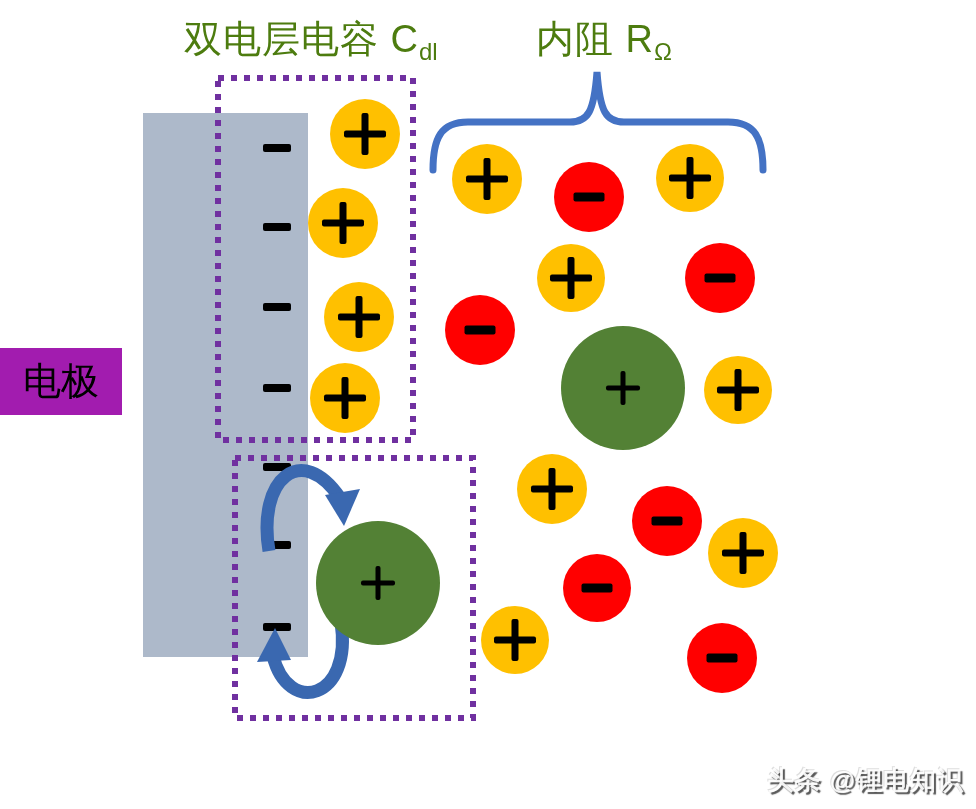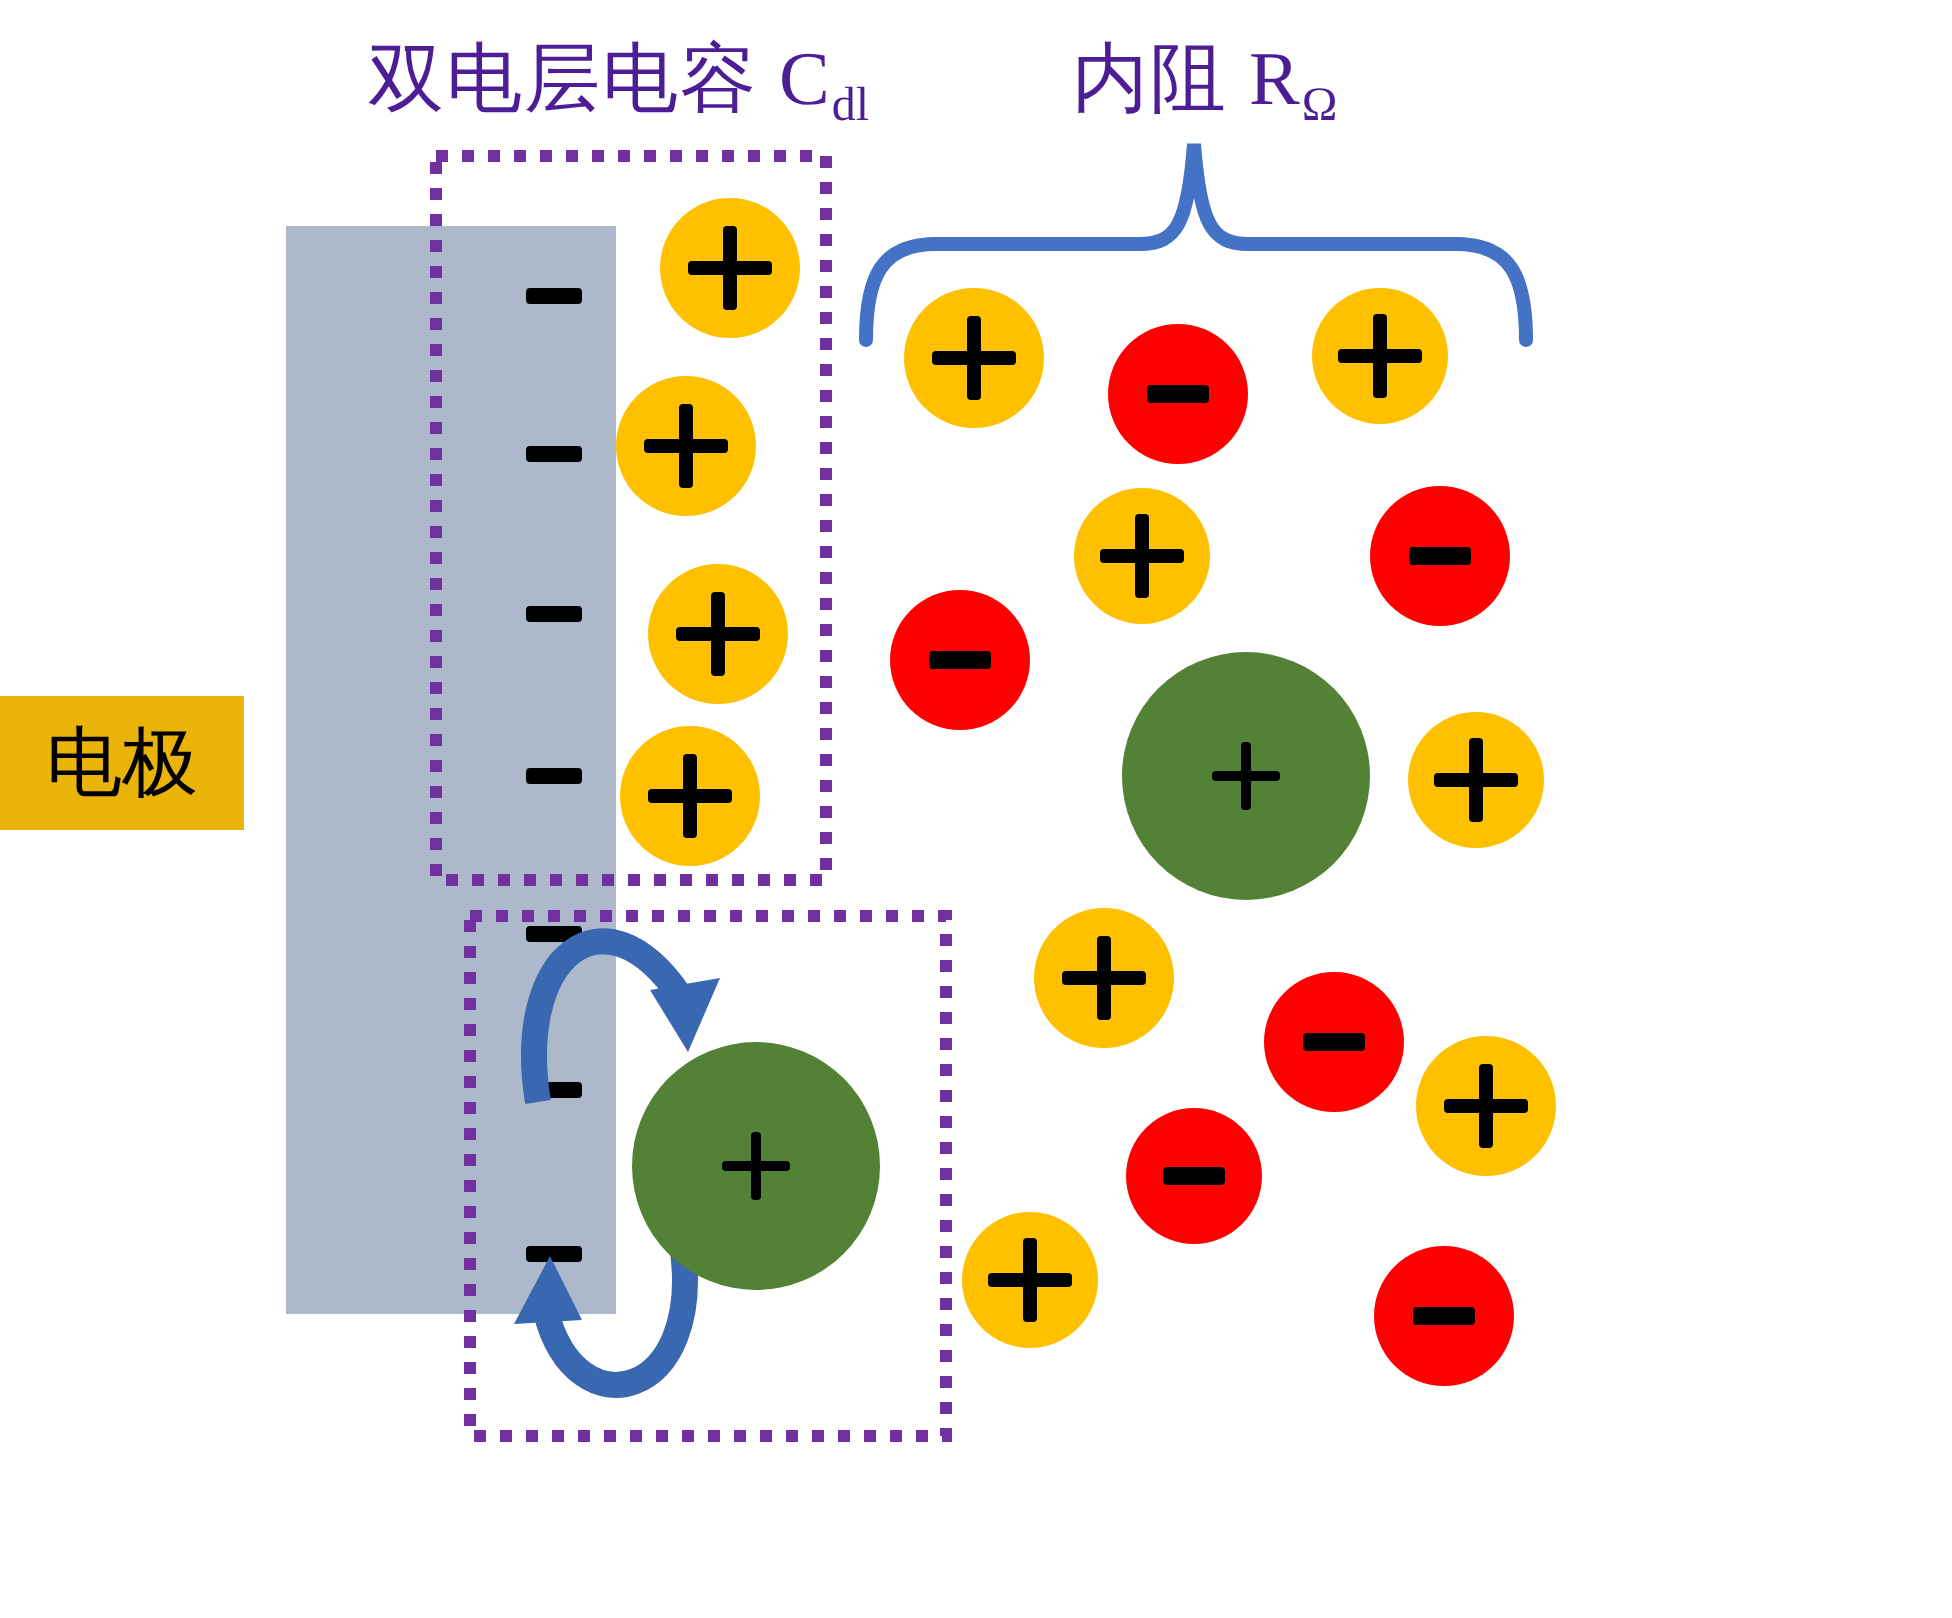--- a/index.html
+++ b/index.html
@@ -12,27 +12,27 @@
   .minus-layer,.ions-layer{position:absolute;left:0;top:0;width:100%;height:100%;z-index:4;pointer-events:none;}
   .minus-layer{z-index:2;}
 
   .emark{position:absolute;background:#000;border-radius:2px;}
 
   svg.overlay{position:absolute;left:0;top:0;z-index:3;pointer-events:none;}
 
   .ion{position:absolute;border-radius:50%;}
   .bar{position:absolute;left:50%;top:50%;transform:translate(-50%,-50%);background:#000;border-radius:2px;}
 
-  .title{position:absolute;color:#4c1d95;font-size:38px;font-weight:500;letter-spacing:1px;z-index:5;white-space:nowrap;font-family:Liberation Serif, serif;}
+  .title{position:absolute;color:#4d7c0f;font-size:38px;font-weight:500;letter-spacing:1px;z-index:5;white-space:nowrap;}
   .title .sub{font-size:24px;vertical-align:-8px;letter-spacing:0;}
   .title-dl{left:184px;top:14px;}
   .title-r{left:536px;top:14px;}
   .title-zf{left:230px;top:738px;}
 
-  .side-label{position:absolute;background:#eab308;color:#000;display:flex;
+  .side-label{position:absolute;background:#a21caf;color:#000;display:flex;
     align-items:center;justify-content:center;z-index:5;text-align:center;}
   .label-electrode{left:0;top:348px;width:122px;height:67px;font-size:38px;}
   .label-electrolyte{left:838px;top:355px;width:138px;height:62px;font-size:36px;}
 
   .watermark{position:absolute;right:12px;top:763px;z-index:6;font-size:26px;font-weight:700;
     color:rgba(255,255,255,0.92);letter-spacing:1px;
     text-shadow:2px 2px 1px rgba(70,70,70,0.9), -1px -1px 0 rgba(120,120,120,0.25);}
 </style>
 </head>
 <body>
@@ -144,14 +144,15 @@
   <div class="title title-r">
     <span>内阻</span>
     <span> </span>
     <span>R</span><span class="sub">Ω</span>
   </div>
 
 
   <div class="side-label label-electrode">电极</div>
 
 
+  <div class="watermark">头条 @锂电知识</div>
 
 </div>
 
 </body></html>

